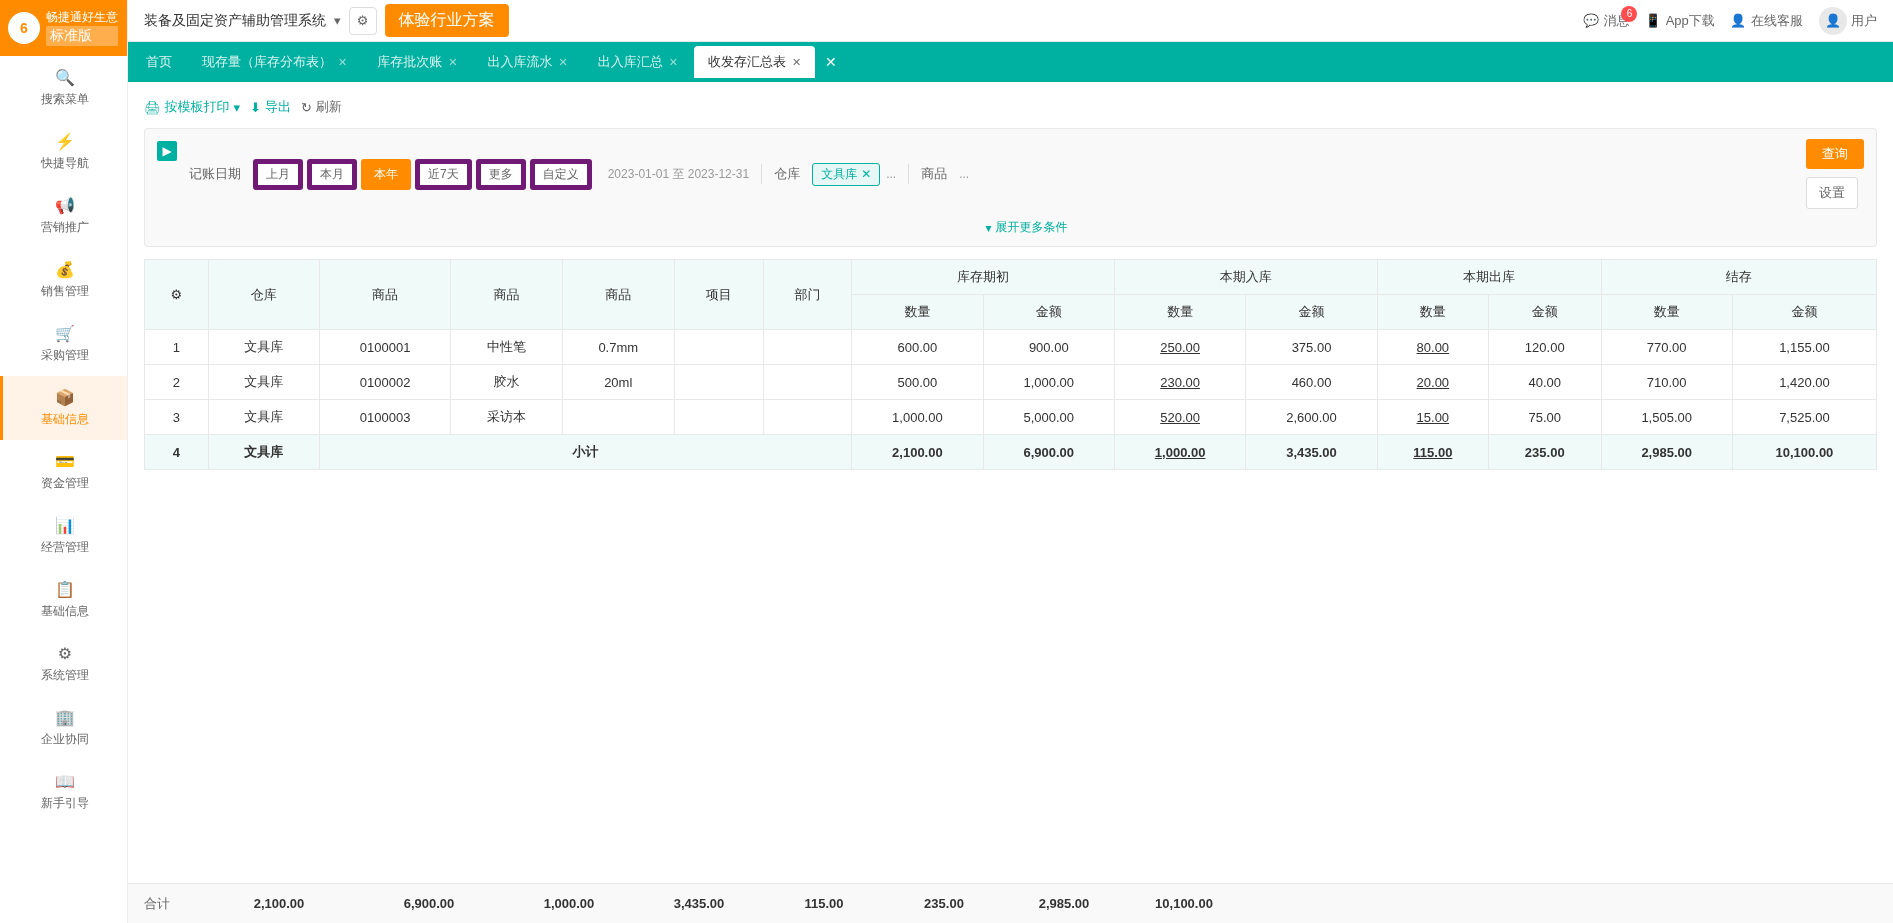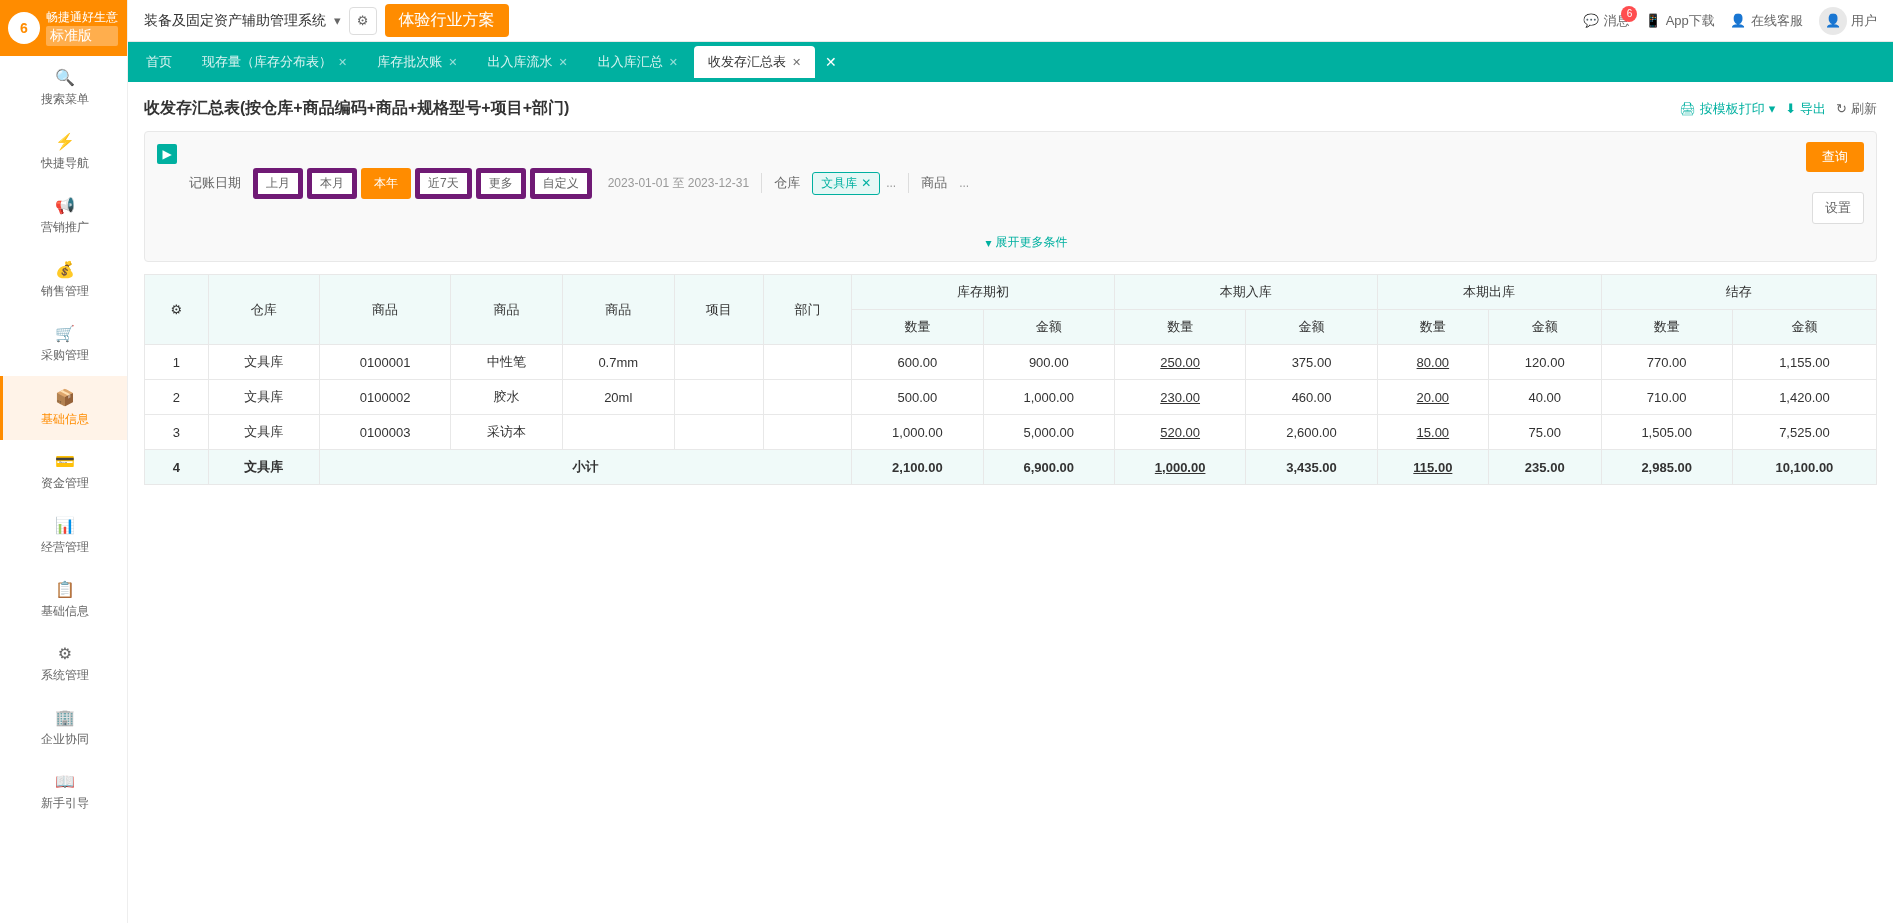--- a/index.html
+++ b/index.html
@@ -209,21 +209,20 @@
       <div class="tab-item active">
         <span>收发存汇总表</span>
         <span class="tab-close">✕</span>
       </div>
       <span class="tab-close-main">✕</span>
     </div>
 
     <div class="page-content">
 
       <div class="page-header">
-        <h2 class="page-title">收发存汇总表(按仓库+商品编码+商品+规格型号+项目+部门)</h2>
         <div class="page-actions">
           <button class="action-btn">
             <span>🖨</span>
             <span>按模板打印</span>
             <span>▾</span>
           </button>
           <button class="action-btn">
             <span>⬇</span>
             <span>导出</span>
           </button>
@@ -259,21 +258,21 @@
                   <span>✕</span>
                 </div>
                 <span class="filter-more">...</span>
               </div>
 
               <div class="filter-divider"></div>
 
               <span class="filter-label">商品</span>
               <span class="filter-more">...</span>
 
-              <div style="margin-left:auto; display:flex; flex-direction:column; gap:16px; align-items:flex-end;">
+              <div style="margin-left:auto; display:flex; flex-direction:column; gap:4px; align-items:flex-start;">
                 <button class="search-btn">查询</button>
                 <button class="set-btn">设置</button>
               </div>
             </div>
             <div class="filter-collapse-row">
               <div class="filter-expand">
                 <span>▾</span>
                 <span>展开更多条件</span>
               </div>
             </div>
@@ -370,14 +369,27 @@
     <td><strong>3,435.00</strong></td>
     <td><span class="underline-link"><strong>115.00</strong></span></td>
     <td><strong>235.00</strong></td>
     <td><strong>2,985.00</strong></td>
     <td><strong>10,100.00</strong></td>
   </tr>
           </tbody>
       </table>
     </div>
 
+    <div class="page-footer">
+      <span class="footer-label">合计</span>
+      <div class="footer-cells">
+        <span class="footer-cell" style="min-width:150px;">2,100.00</span>
+        <span class="footer-cell" style="min-width:150px;">6,900.00</span>
+        <span class="footer-cell" style="min-width:130px;">1,000.00</span>
+        <span class="footer-cell" style="min-width:130px;">3,435.00</span>
+        <span class="footer-cell" style="min-width:120px;">115.00</span>
+        <span class="footer-cell" style="min-width:120px;">235.00</span>
+        <span class="footer-cell" style="min-width:120px;">2,985.00</span>
+        <span class="footer-cell" style="min-width:120px;">10,100.00</span>
+      </div>
+    </div>
   </div>
 </div>
 
 </body></html>

